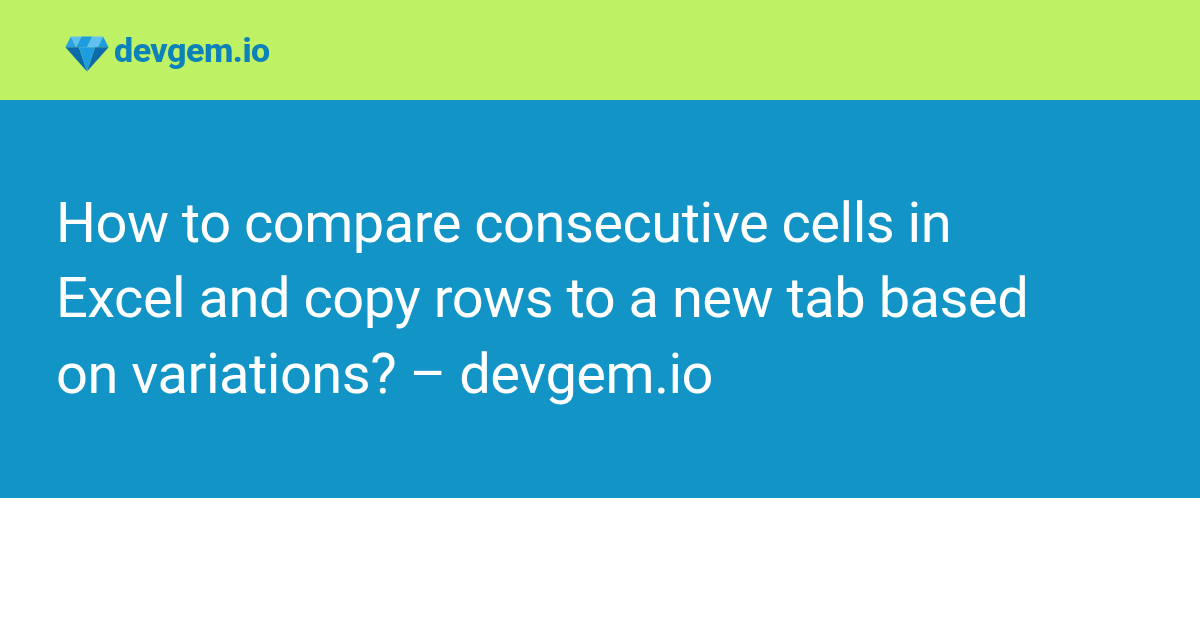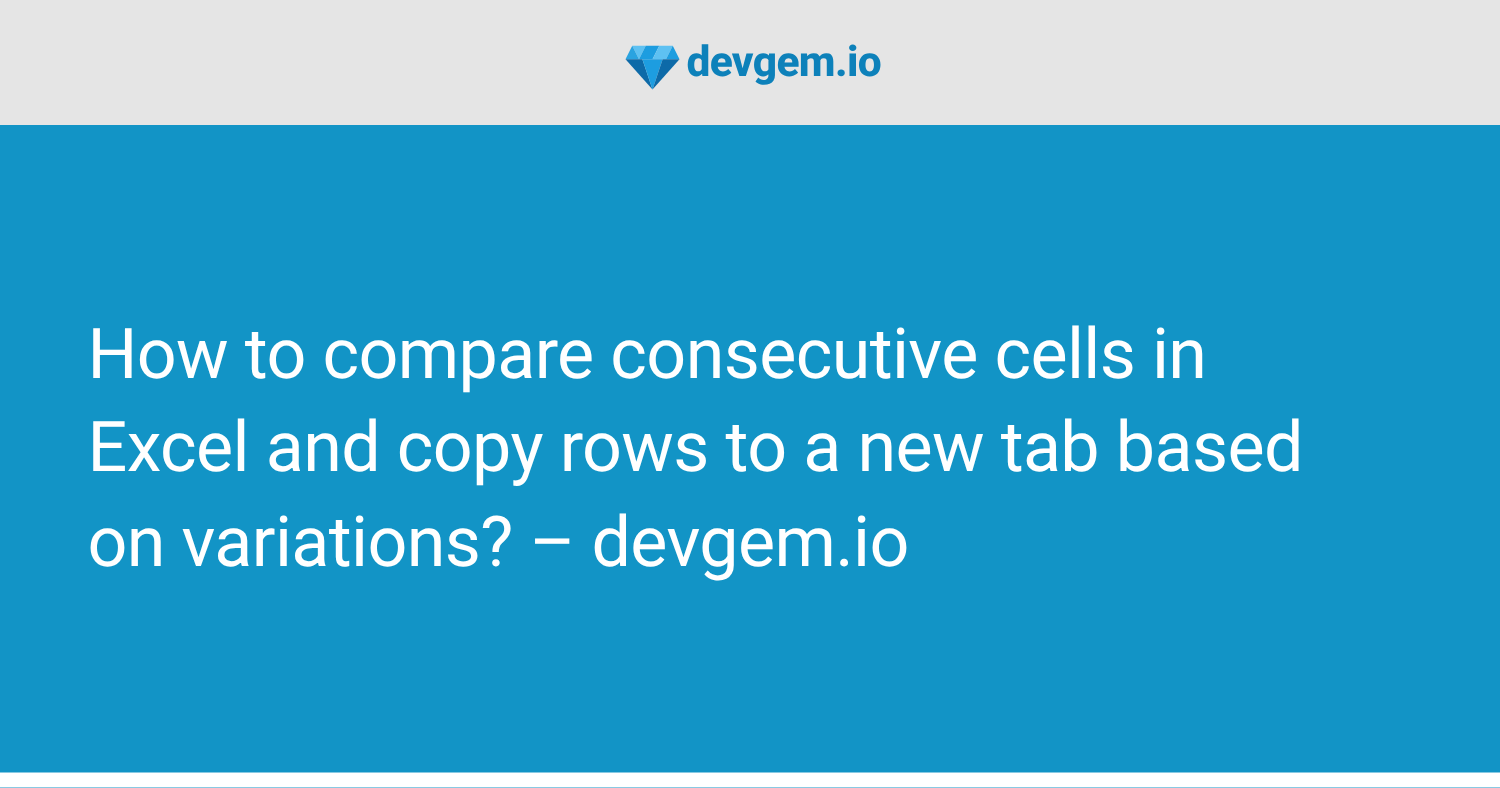--- a/index.html
+++ b/index.html
@@ -8,42 +8,42 @@
       box-sizing: border-box;
     }
     body {
       width: 1200px;
       height: 630px;
       font-family: -apple-system, BlinkMacSystemFont, "Segoe UI", Roboto, "Helvetica Neue", Arial, sans-serif;
       overflow: hidden;
     }
     .header {
       height: 100px;
-      background: #e5e5e5;
+      background: #bef264;
       display: flex;
       align-items: center;
-      justify-content: center;
-      padding: 0 80px;
+      justify-content: flex-start;
+      padding: 0 60px;
     }
     .logo-icon {
       width: 54px;
       height: 54px;
     }
     .brand-name {
       font-size: 34px;
       font-weight: 800;
       color: #0d81ba;
       letter-spacing: -0.5px;
     }
     .hero {
-      height: 518px;
+      height: 398px;
       background: #1294c6;
       display: flex;
       align-items: center;
-      padding: 0 70px;
+      padding: 0 56px;
     }
     .page-title {
       color: #ffffff;
       font-size: 56px;
       font-weight: 400;
       line-height: 1.35;
       letter-spacing: -0.5px;
       max-width: 1000px;
     }
   </style>

